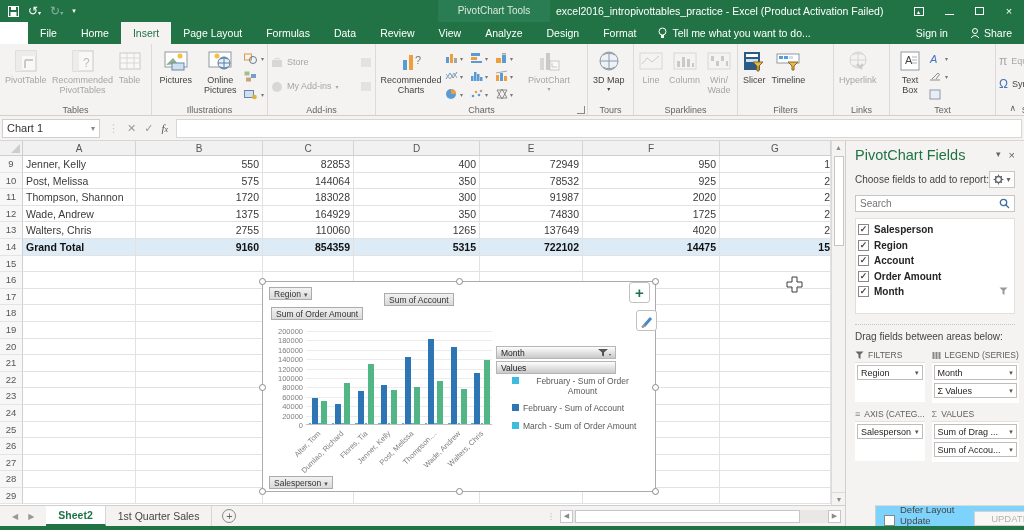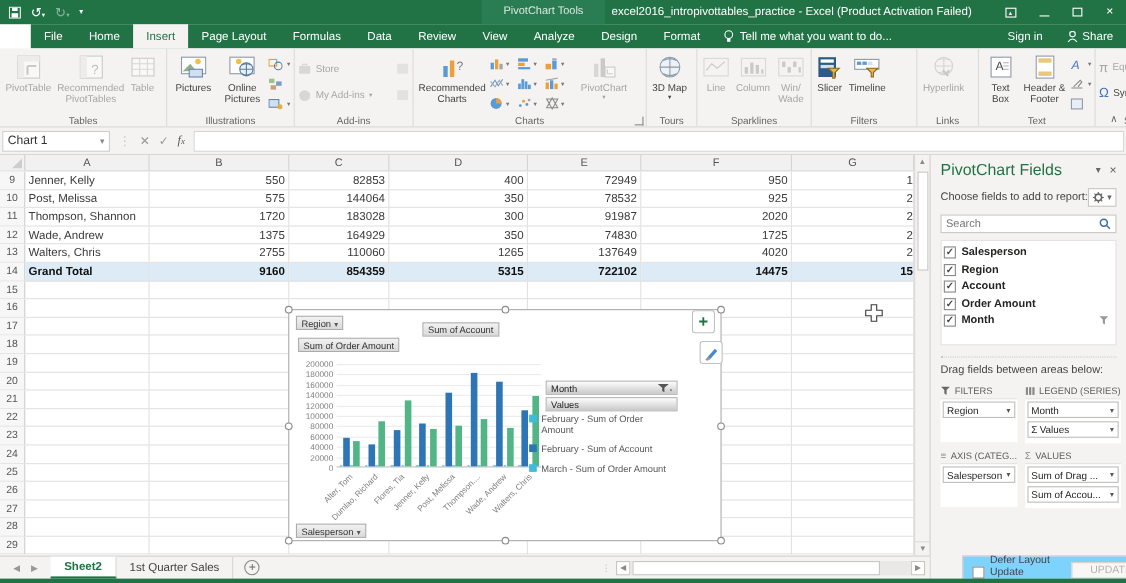--- a/index.html
+++ b/index.html
@@ -75,21 +75,21 @@
 .pvbtn { position:absolute; background:linear-gradient(#f2f2f2,#d9d9d9); border:1px solid #ababab; font-size:8.5px; color:#333; padding:0 4px; height:13px; line-height:12px; white-space:nowrap; }
 .pvbtn .dd { font-size:7px; color:#555; margin-left:3px; }
 #plot { position:absolute; left:43px; top:49px; width:186px; height:94px; }
 .gl { position:absolute; left:0; right:0; height:1px; background:#ececec; }
 .axisline { position:absolute; left:0; right:0; bottom:0; height:1px; background:#bfbfbf; }
 .bar { position:absolute; bottom:1px; }
 .ylab { position:absolute; right:2px; font-size:7.5px; color:#7f7f7f; }
 #ylabs { position:absolute; left:4px; top:45px; width:38px; height:102px; }
 .xlab { position:absolute; font-size:7.5px; color:#7f7f7f; white-space:nowrap; width:90px; text-align:right; transform:rotate(-45deg); transform-origin:100% 0%; }
 .leg-hdr { position:absolute; left:233px; width:120px; height:13px; background:linear-gradient(#fdfdfd,#c9c9c9); border:1px solid #b5b5b5; font-size:8.5px; color:#222; padding:0 4px; line-height:12px; display:flex; align-items:center; }
-#legend-items { position:absolute; left:218px; top:94px; width:130px; }
+#legend-items { position:absolute; left:249px; top:94px; width:130px;text-align:center; }
 .leg-item { display:flex; gap:4px; margin-bottom:7px; font-size:8.5px; color:#595959; line-height:1.2; }
 .leg-sq { width:7px; height:7px; flex-shrink:0; margin-top:1px; }
 .chart-side-btn { position:absolute; width:21px; height:21px; background:#fff; border:1px solid #c3c1bf; border-radius:3px; display:flex; align-items:center; justify-content:center; }
 
 
 .pane { position:absolute; top:141px; left:845px; width:179px; height:385px; background:#f4f3f1; border-left:1px solid #d0cece; padding:6px 9px 0; }
 .pane-title { display:flex; align-items:center; color:#217346; font-size:14.5px; }
 .pane-title .icons { margin-left:auto; display:flex; gap:8px; color:#666; font-size:9px; }
 .choose-row { display:flex; align-items:center; margin-top:8px; font-size:10px; color:#444; }
 .gearbtn { margin-left:auto; width:26px; height:17px; border:1px solid #c8c6c4; background:#fdfdfd; display:flex; align-items:center; justify-content:center; gap:2px; color:#666; font-size:8px; }
@@ -478,30 +478,20 @@
       <div class="bigbtn" style="width:34px">
         <span class="bicon">
             <svg width="20" height="22">
               <rect x="1" y="2" width="18" height="18" fill="#fff" stroke="#8f9aa6"></rect>
               <text x="5" y="14" font-size="11" fill="#444">A</text>
               <path d="M12 7 h5 M12 10 h5 M12 13 h5" stroke="#b0b0b0"></path>
             </svg>
           </span>
         <span>Text Box</span>
       </div>
-      <div class="bigbtn" style="width:44px">
-        <span class="bicon">
-            <svg width="18" height="22">
-              <rect x="1" y="1" width="16" height="20" fill="#fff" stroke="#8f9aa6"></rect>
-              <rect x="3" y="3" width="12" height="4" fill="#e8c87a"></rect>
-              <rect x="3" y="15" width="12" height="4" fill="#e8c87a"></rect>
-            </svg>
-          </span>
-        <span>Header &amp; Footer</span>
-      </div>
       <div class="smallstack">
         <span class="smallbtn">
             <svg width="12" height="11">
               <text x="1" y="10" font-size="11" fill="#4472c4" font-style="italic">A</text>
             </svg>
             <span style="font-size:6px;color:#777">▾</span>
           </span>
         <span class="smallbtn">
             <svg width="12" height="11">
               <path d="M1 9 h10 M3 8 L9 2 l1.5 1.5 L7 8" fill="none" stroke="#8a8a8a"></path>

